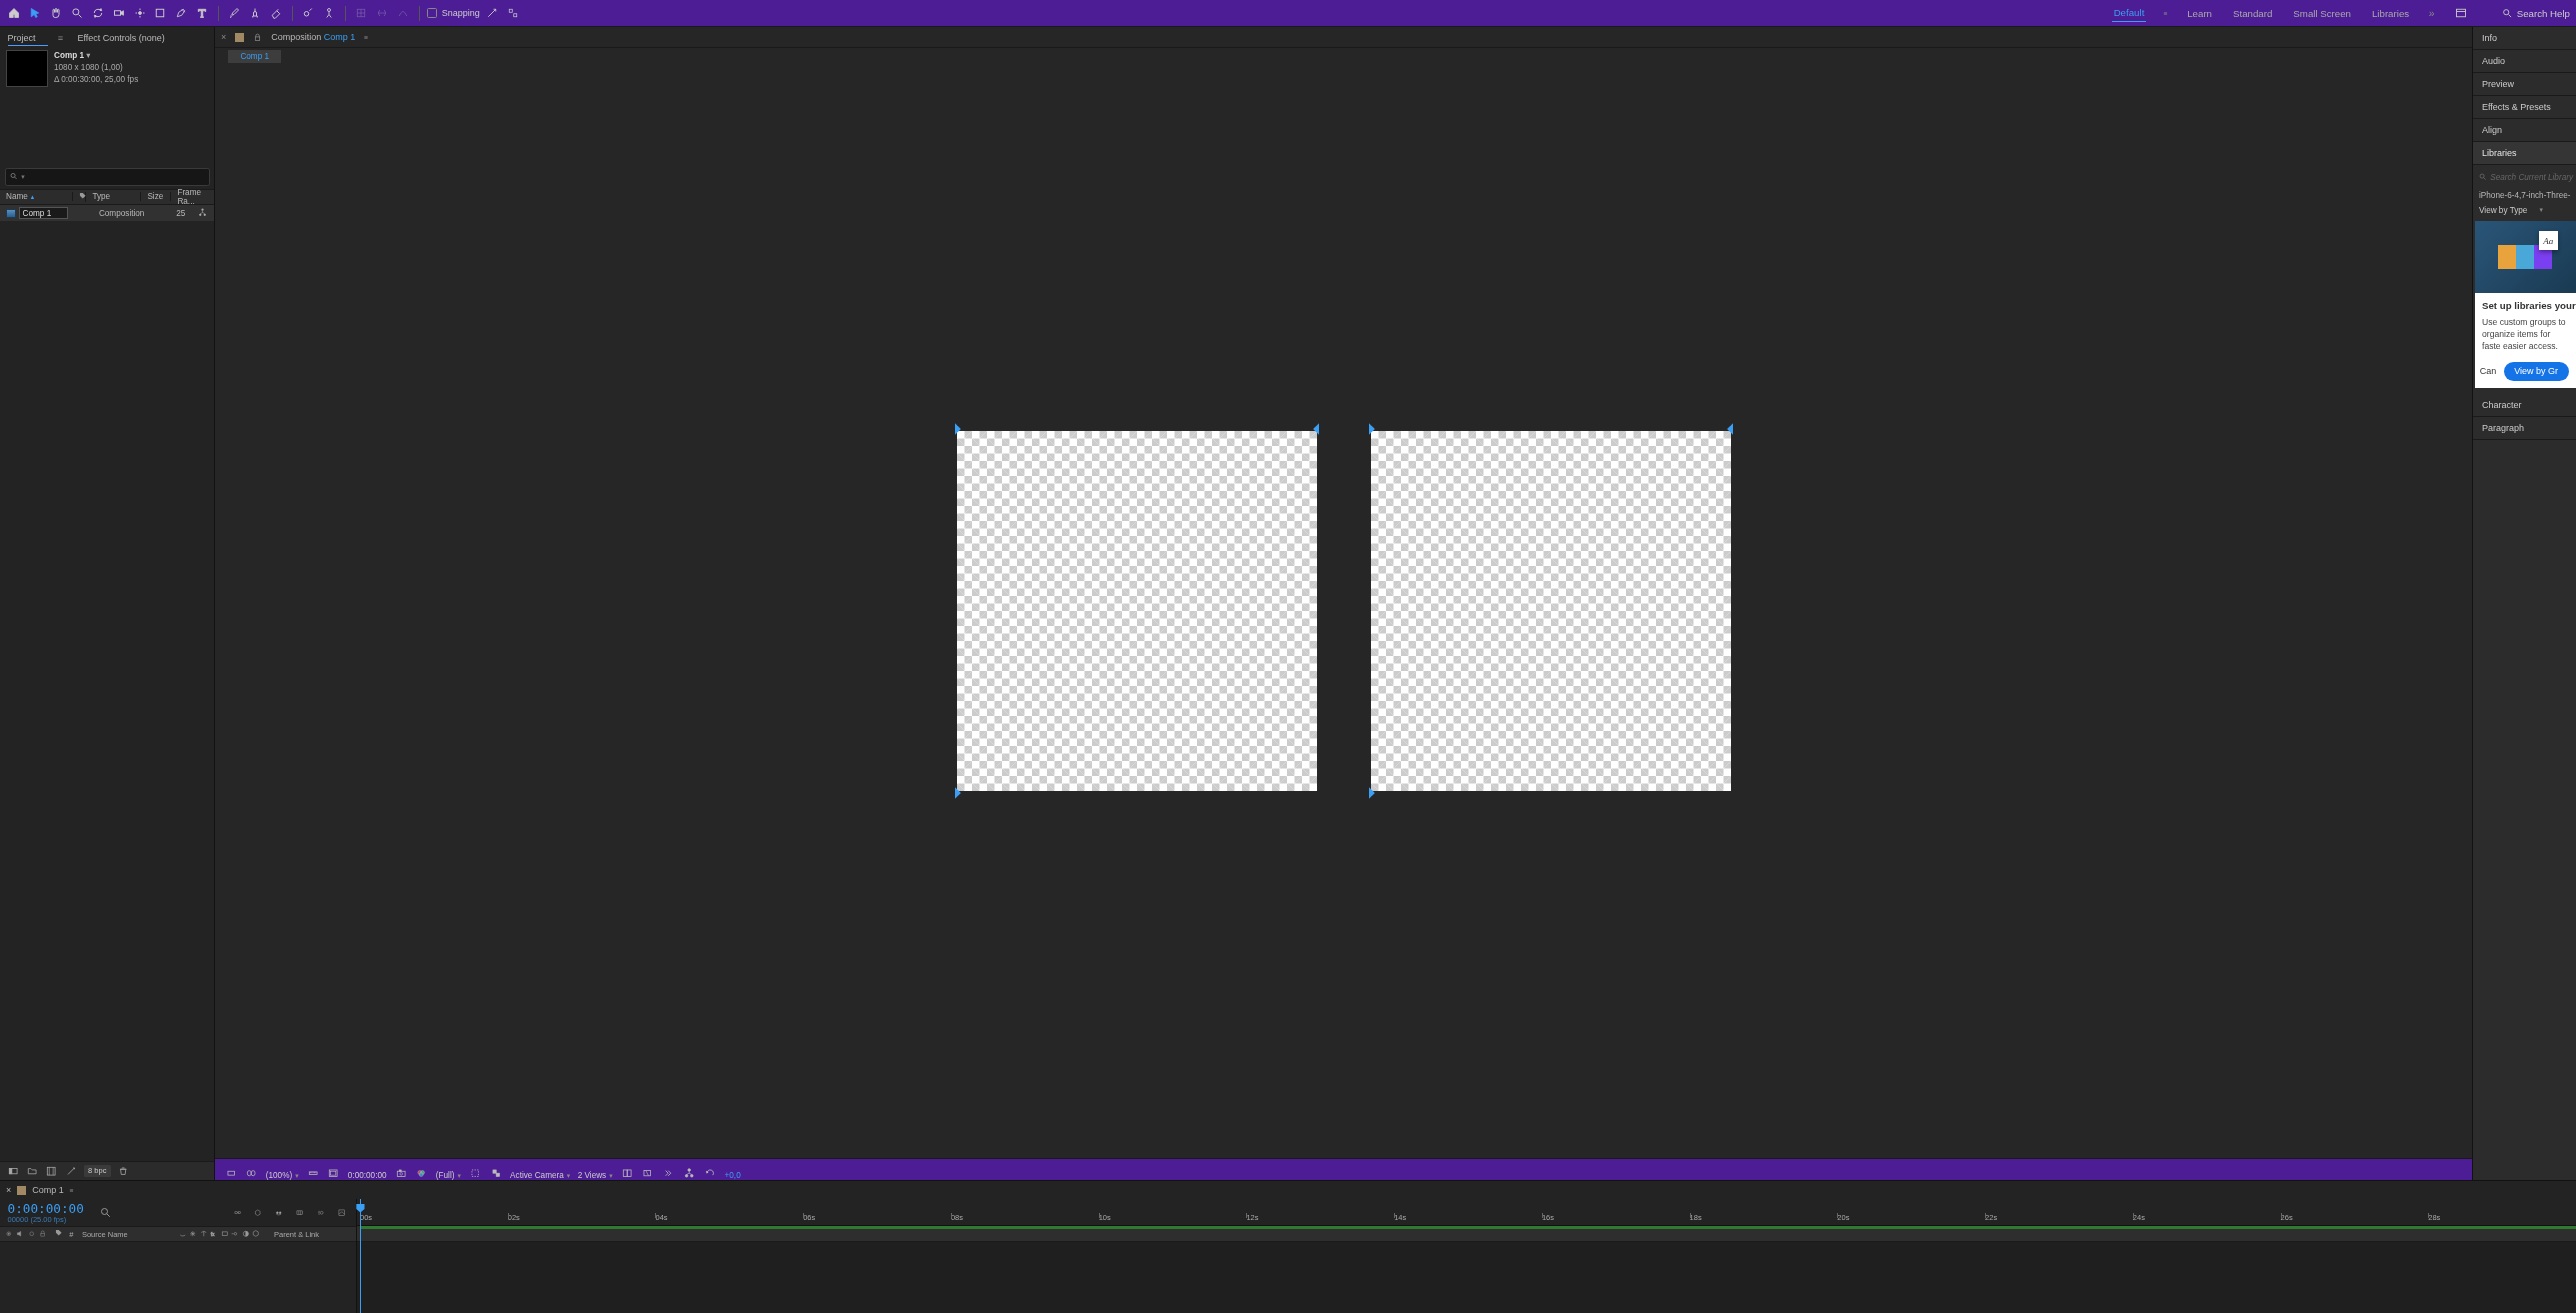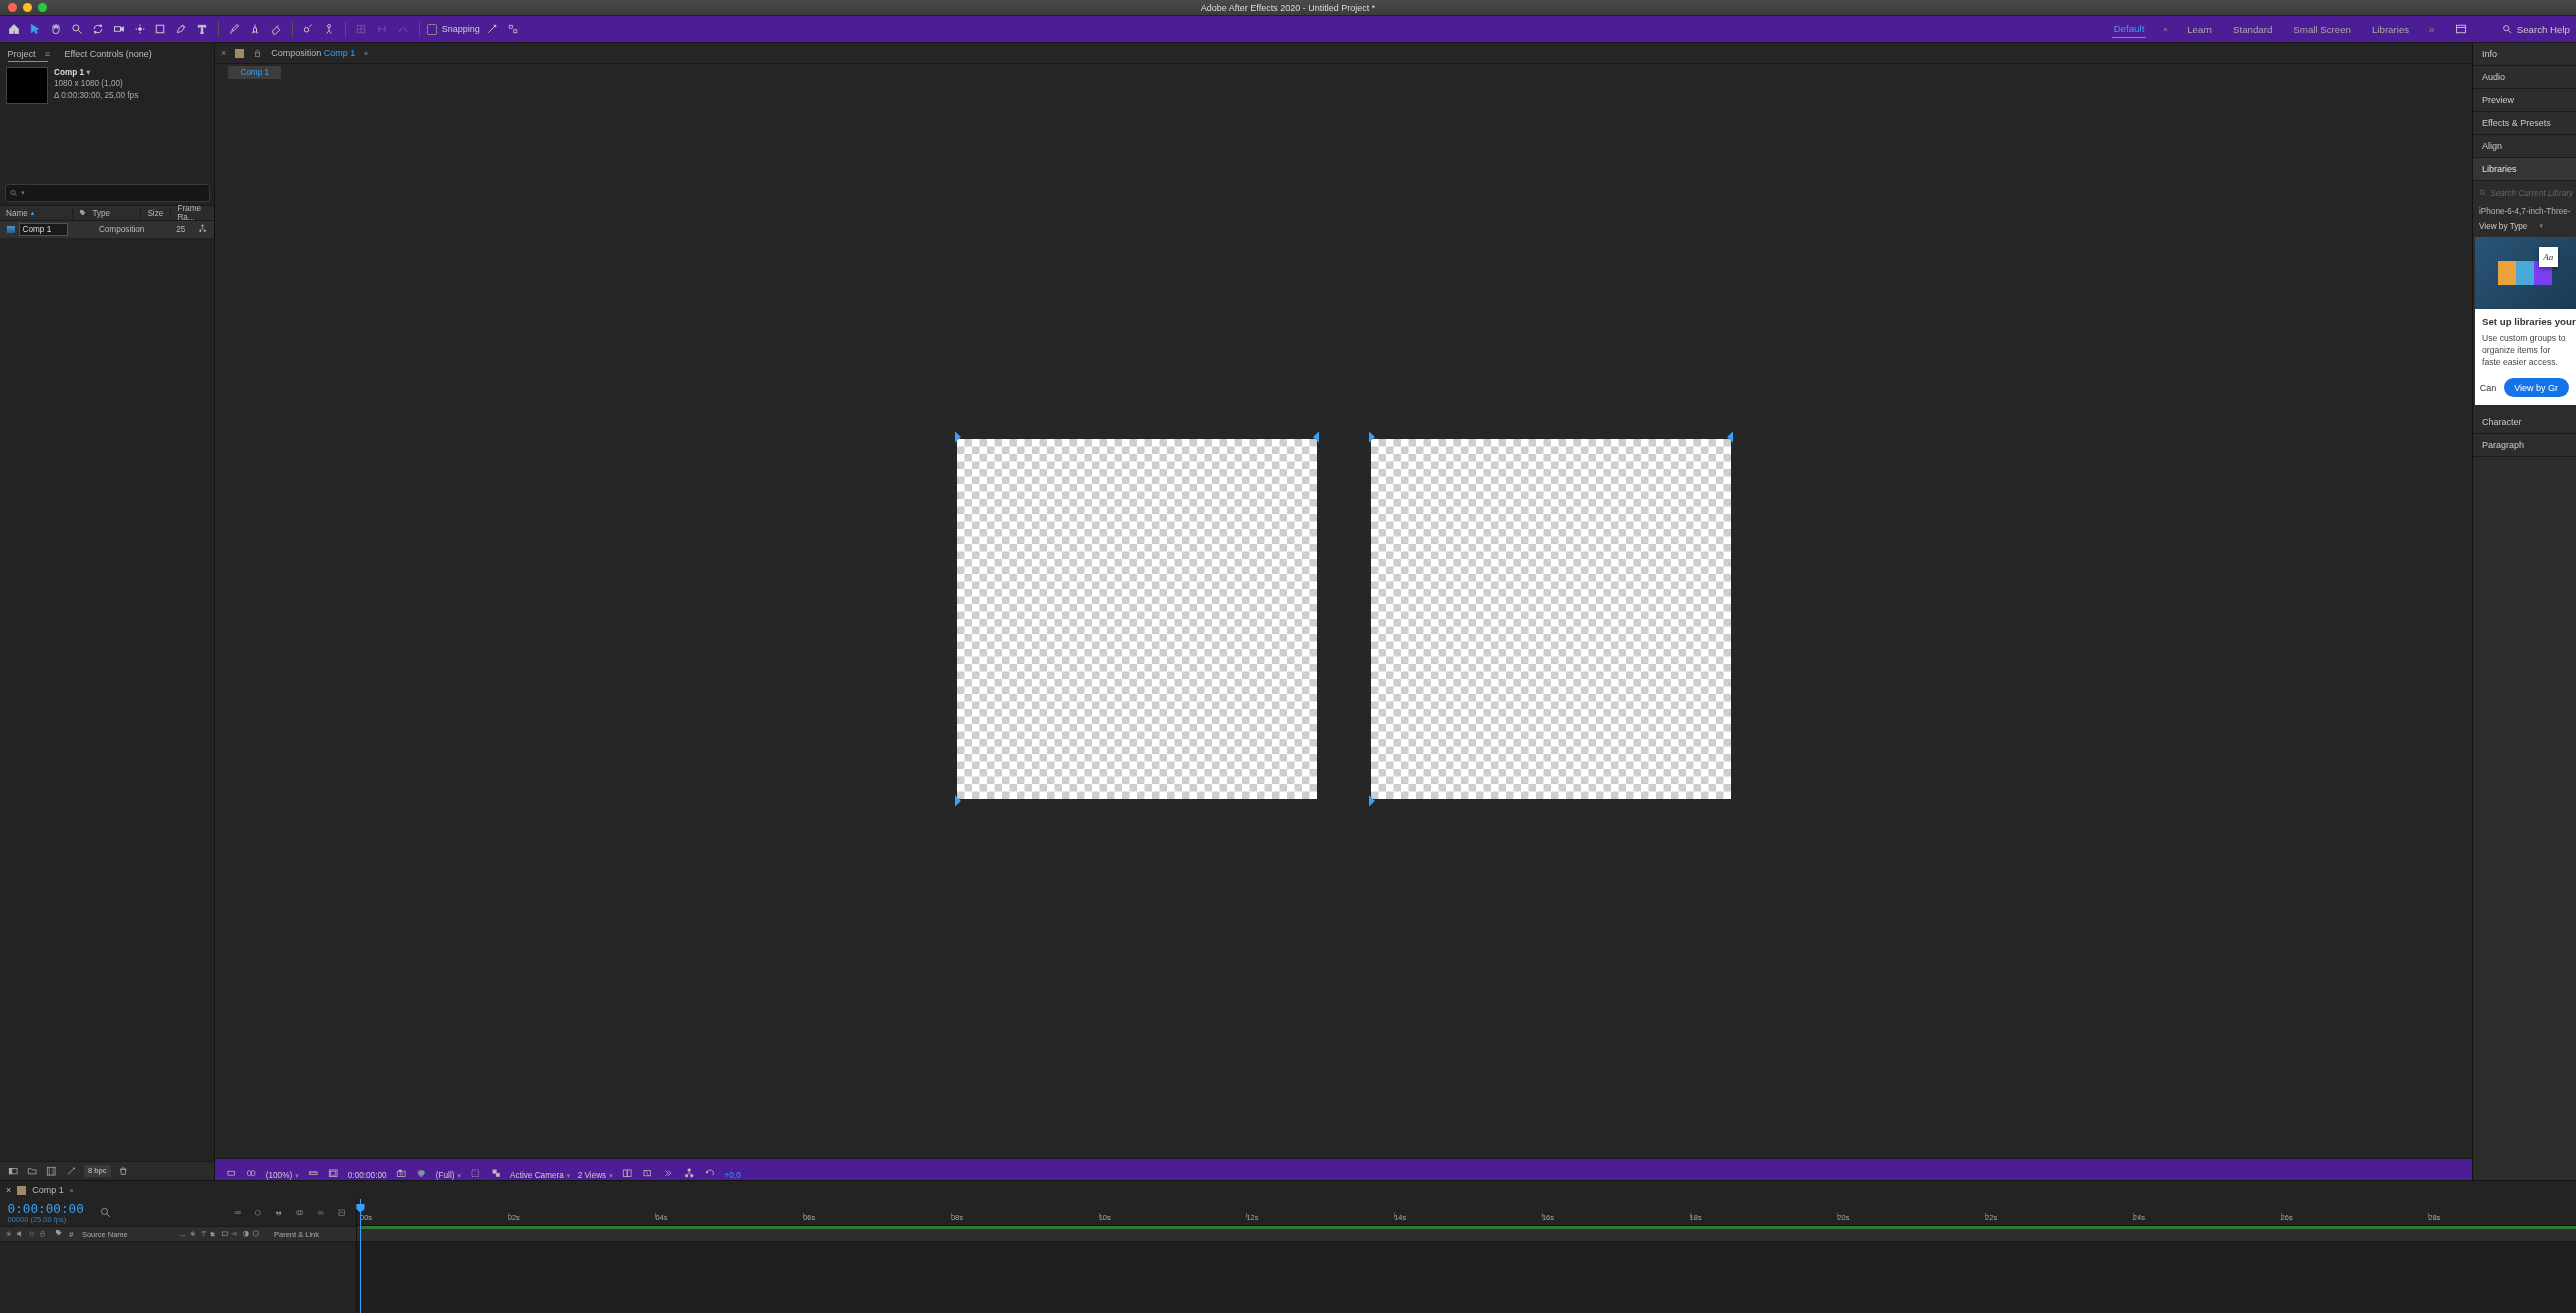--- a/index.html
+++ b/index.html
@@ -18,21 +18,21 @@
 .snap-check { width:10.4px; height:10.4px; border:0.7px solid #888; border-radius:1.5px; display:inline-block; }
 .snap-wrap { display:flex; align-items:center; gap:4.5px; color:#ccc; font-size:9px; }
 .workspace-bar { display:flex; align-items:center; gap:18px; margin-left:auto; color:#aaa; font-size:9.7px; }
 .ws-item { cursor:pointer; padding:3px 1.5px; }
 .ws-item.active { color:#3a9ff5; border-bottom:1.5px solid #3a9ff5; }
 .help-search { display:flex; align-items:center; gap:4.5px; color:#ccc; margin-left:15px; }
 .help-search svg { width:10.4px; height:10.4px; fill:#ccc; }
 .main-row { flex:1; display:flex; min-height:0; }
 .project-col { width:215px; background:#232323; display:flex; flex-direction:column; border-right:0.7px solid #121212; }
 .panel-tabs { height:21px; display:flex; align-items:center; padding:0 7.5px; gap:13.4px; font-size:9px; }
-.ptab { color:#bbb; cursor:pointer; display:flex; align-items:center; gap:8px; }
+.ptab { color:#bbb; cursor:pointer; display:flex; align-items:center; gap:21px; }
 .ptab .tri { width:7.5px; text-align:center; color:#888; }
 .comp-info { display:flex; gap:6px; padding:4.5px 6px 7.5px; }
 .thumb { width:42px; height:37px; background:#000; border:0.7px solid #444; }
 .ci-text { font-size:8.2px; color:#aaa; line-height:1.45; }
 .ci-text b { color:#ddd; }
 .proj-search { margin:73px 4.5px 3px; height:18px; background:#161616; border:0.7px solid #3a3a3a; border-radius:2.2px; display:flex; align-items:center; padding:0 4.5px; gap:3px; }
 .proj-search svg { width:9px; height:9px; fill:#999; }
 .proj-head { display:flex; align-items:center; height:16.4px; background:#2c2c2c; font-size:8.2px; border-top:0.7px solid #1a1a1a; border-bottom:0.7px solid #1a1a1a; }
 .ph-cell { padding:0 6px; border-right:0.7px solid #1a1a1a; }
 .proj-row { display:flex; align-items:center; height:16.4px; background:#313131; font-size:8.2px; }
@@ -113,28 +113,20 @@
 .playhead::before { content:""; position:absolute; top:4.5px; left:-3.7px; width:8.2px; height:9px; background:#3a9ff5; clip-path:polygon(0 0,100% 0,100% 60%,50% 100%,0 60%); }
 .work-area { position:absolute; left:3px; right:0; height:3px; top:27px; background:#2f7a2f; }
 .tlh-row { height:16.4px; background:#2e2e2e; border-bottom:0.7px solid #1a1a1a; }
 input[type=text]{ background:transparent; border:none; color:inherit; font:inherit; outline:none; width:100%; }
 </style>
 </head>
 <body>
 
 <div class="app">
 
-  <div class="titlebar">
-    <div class="traffic">
-      <div class="tl-dot red"></div>
-      <div class="tl-dot yellow"></div>
-      <div class="tl-dot green"></div>
-    </div>
-    <div class="title-text">Adobe After Effects 2020 - Untitled Project *</div>
-  </div>
 
   <div class="toolbar">
     <div class="tool">
         <svg viewBox="0 0 16 16">
           <path d="M2 8 8 2l6 6v6H9v-4H7v4H2z"></path>
         </svg>
       </div>
     <div class="tool active">
         <svg viewBox="0 0 16 16">
           <path d="M3 2l10 6-4 1 2 4-2 1-2-4-4 3z"></path>

